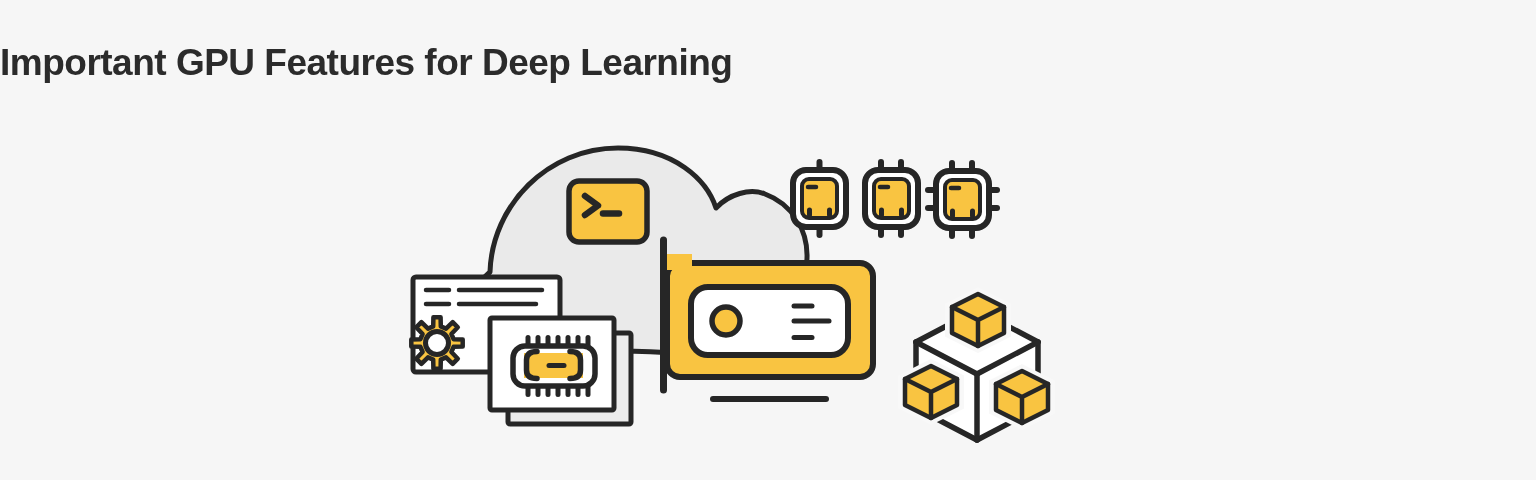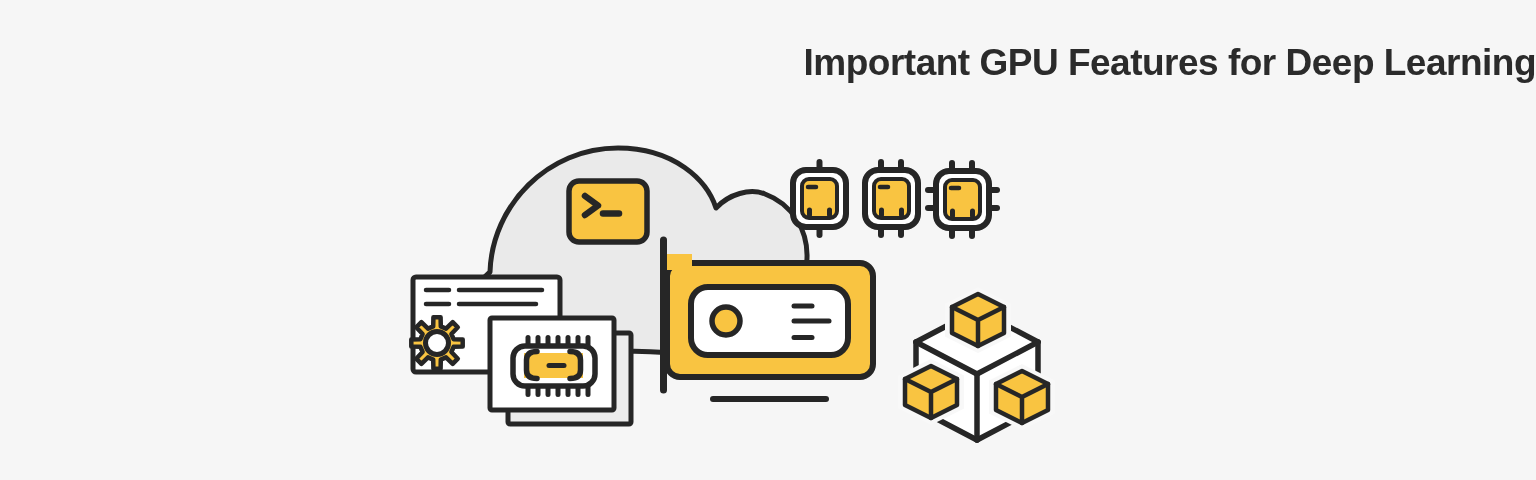--- a/index.html
+++ b/index.html
@@ -14,21 +14,21 @@
   }
   html,body{margin:0;padding:0;}
   body{
     width:1536px;height:480px;position:relative;overflow:hidden;
     background:var(--background);
     font-family:"Liberation Sans", sans-serif;
   }
   .banner{position:absolute;inset:0;}
   .title{
     position:absolute;top:44px;left:0;width:100%;margin:0;
-    text-align:right;
+    text-align:left;
     font-size:37px;font-weight:700;letter-spacing:-0.5px;line-height:1;
     color:var(--title-color);
   }
   .illustration{position:absolute;left:0;top:0;width:1536px;height:480px;display:block;}
   
   .s-dk{stroke:var(--outline);stroke-linecap:round;stroke-linejoin:round;fill:none;}
   .f-y{fill:var(--accent-yellow);}
   .f-w{fill:var(--white);}
   .f-cloud{fill:var(--cloud-fill);}
   .f-back{fill:var(--back-card-fill);}

